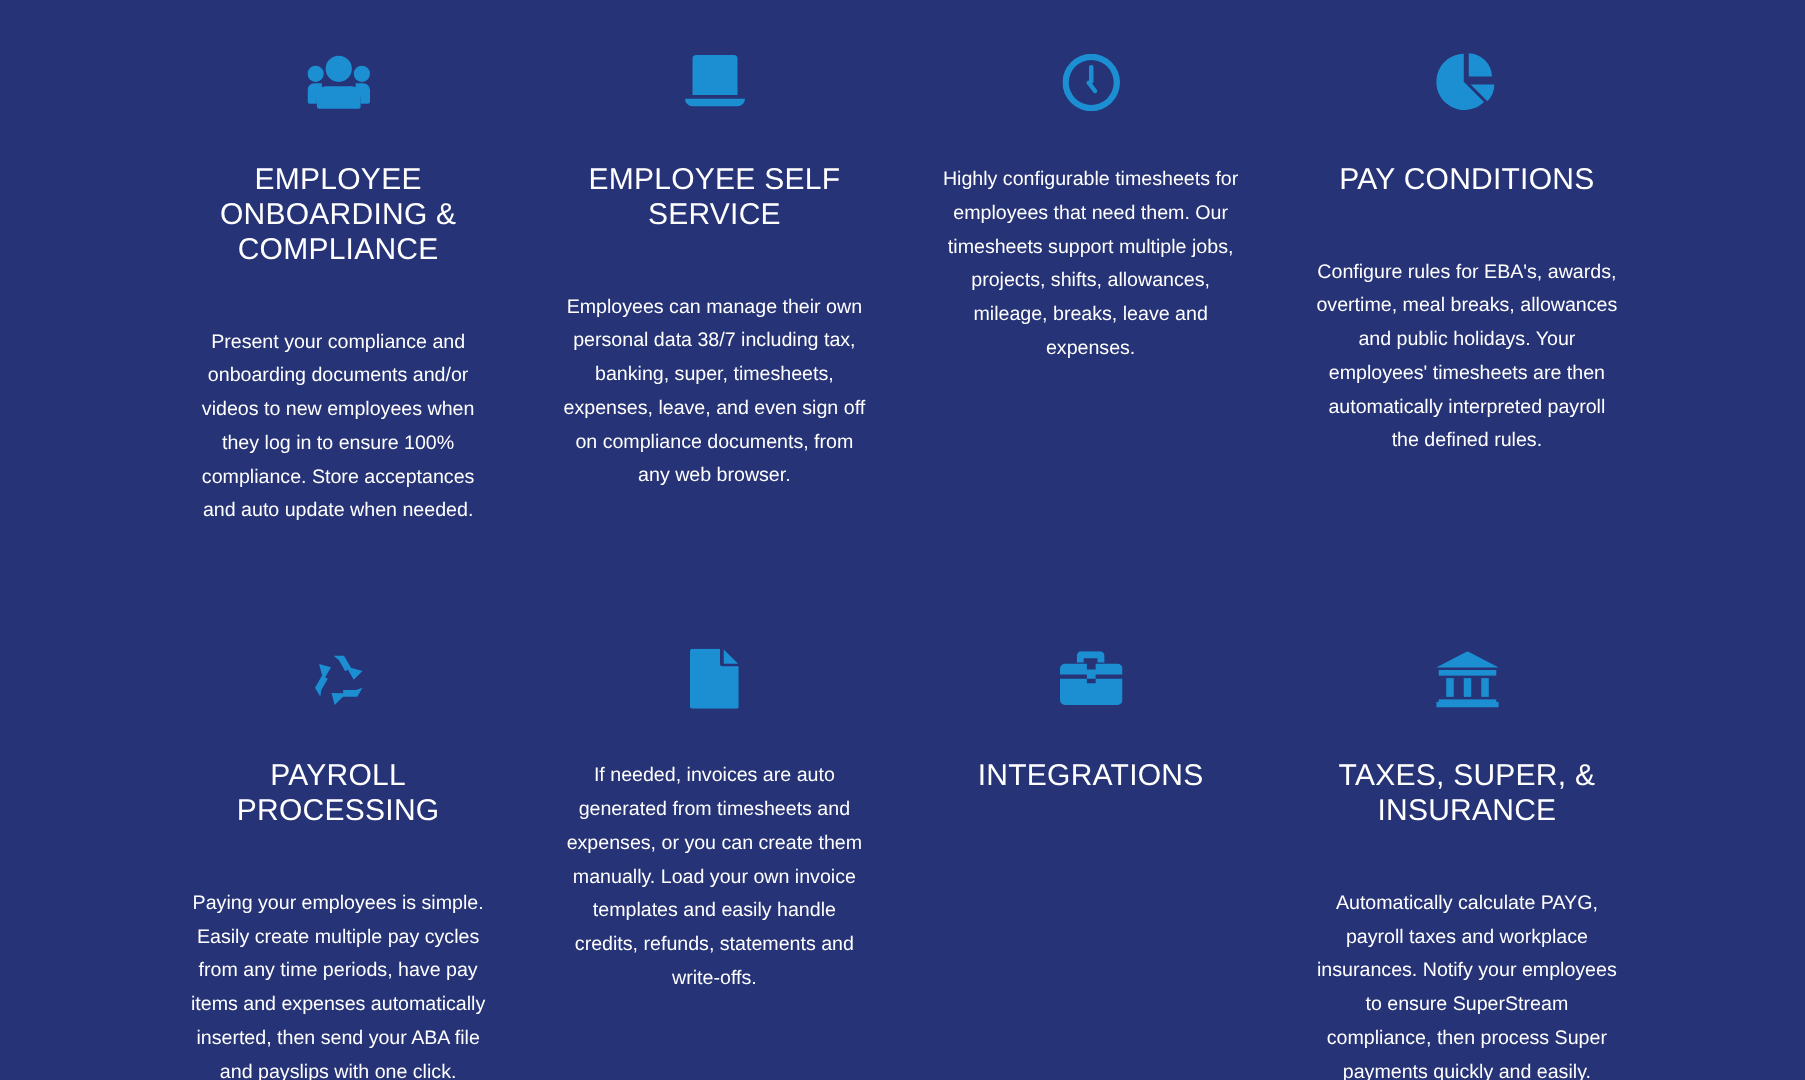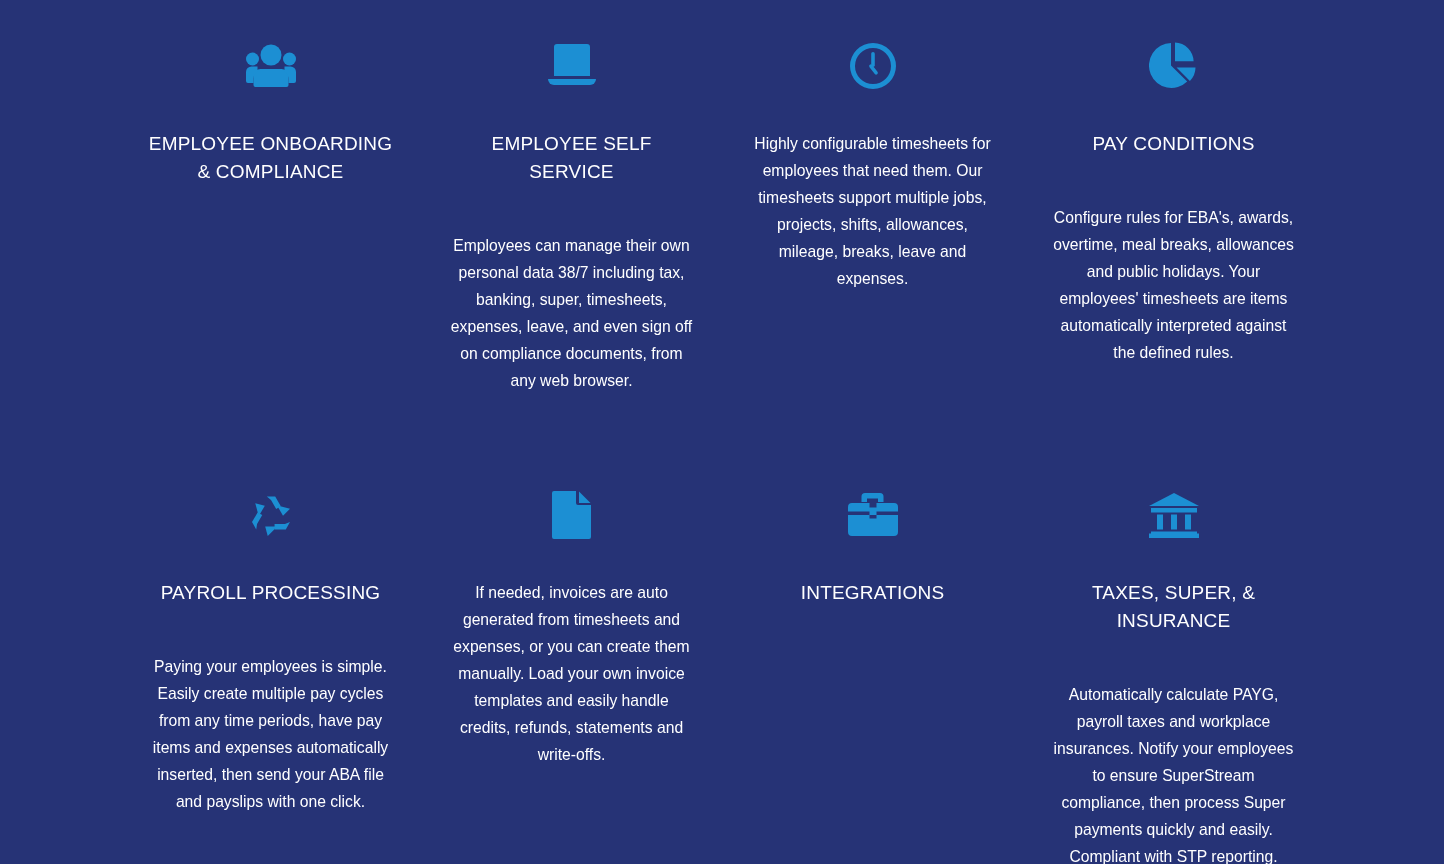--- a/index.html
+++ b/index.html
@@ -47,21 +47,21 @@
     margin-bottom: 28px;
   }
 
   .feature-icon svg {
     display: block;
     fill: #1c8fd3;
   }
 
   .feature-title {
     color: #ffffff;
-    font-size: 19px;
+    font-size: 24px;
     line-height: 28px;
     font-weight: 500;
     letter-spacing: 0.2px;
     text-transform: uppercase;
     margin: 0 0 46px 0;
     white-space: pre-line;
   }
 
   .feature-desc {
     color: #ffffff;
@@ -83,20 +83,21 @@
         <svg width="50" height="44" viewBox="0 0 50 44" aria-hidden="true" style="fill: rgb(28, 143, 211);">
           <circle cx="25" cy="11" r="10.5"></circle>
           <circle cx="6.5" cy="15" r="6.5"></circle>
           <circle cx="43.5" cy="15" r="6.5"></circle>
           <path d="M14.5 25 h21 a7 7 0 0 1 7 7 v9 a2 2 0 0 1 -2 2 h-31 a2 2 0 0 1 -2 -2 v-9 a7 7 0 0 1 7 -7 z"></path>
           <path d="M0 28 a5.5 5.5 0 0 1 5.5 -5.5 h6 v5 a9.5 9.5 0 0 0 -4 7.5 v4 h-5.5 a2 2 0 0 1 -2 -2 z"></path>
           <path d="M50 28 a5.5 5.5 0 0 0 -5.5 -5.5 h-6 v5 a9.5 9.5 0 0 1 4 7.5 v4 h5.5 a2 2 0 0 0 2 -2 z"></path>
         </svg>
       </div>
       <h3 class="feature-title">EMPLOYEE ONBOARDING &amp; COMPLIANCE</h3>
+      <p class="feature-desc">Present your compliance and onboarding documents and/or videos to new employees when they log in to ensure 100% compliance. Store acceptances and auto update when needed.</p>
     </div>
 
     <div class="feature-card">
       <div class="feature-icon">
         <svg width="52" height="44" viewBox="0 0 52 44" aria-hidden="true" style="fill: rgb(28, 143, 211);">
           <path d="M8 3 a3 3 0 0 1 3 -3 h30 a3 3 0 0 1 3 3 v29 h-36 z M12.5 4.5 h27 v23 h-27 z"></path>
           <path d="M2 35 h48 a0 0 0 0 1 0 0 a6 6 0 0 1 -6 6 h-36 a6 6 0 0 1 -6 -6 z"></path>
         </svg>
       </div>
       <h3 class="feature-title">EMPLOYEE SELF SERVICE</h3>
@@ -116,21 +117,21 @@
 
     <div class="feature-card">
       <div class="feature-icon">
         <svg width="50" height="48" viewBox="0 0 50 48" aria-hidden="true" style="fill: rgb(28, 143, 211);">
           <path d="M22 1 a22.5 22.5 0 1 0 16.2 38.6 l-16.2 -16.2 z"></path>
           <path d="M26 0.6 v18.6 h18.6 a19 19 0 0 0 -18.6 -18.6 z"></path>
           <path d="M27.5 25.5 h19 a19.3 19.3 0 0 1 -5.6 13.4 z"></path>
         </svg>
       </div>
       <h3 class="feature-title">PAY CONDITIONS</h3>
-      <p class="feature-desc">Configure rules for EBA's, awards, overtime, meal breaks, allowances and public holidays. Your employees' timesheets are items automatically interpreted against the defined rules.</p>
+      <p class="feature-desc">Configure rules for EBA's, awards, overtime, meal breaks, allowances and public holidays. Your employees' timesheets are then automatically interpreted payroll the defined rules.</p>
     </div>
 
   </div>
 
   <div class="feature-row row-2">
 
     <div class="feature-card">
       <div class="feature-icon">
         <svg width="48" height="46" viewBox="0 0 48 46" aria-hidden="true" style="fill: rgb(28, 143, 211);">
           <g transform="translate(24,24)">

